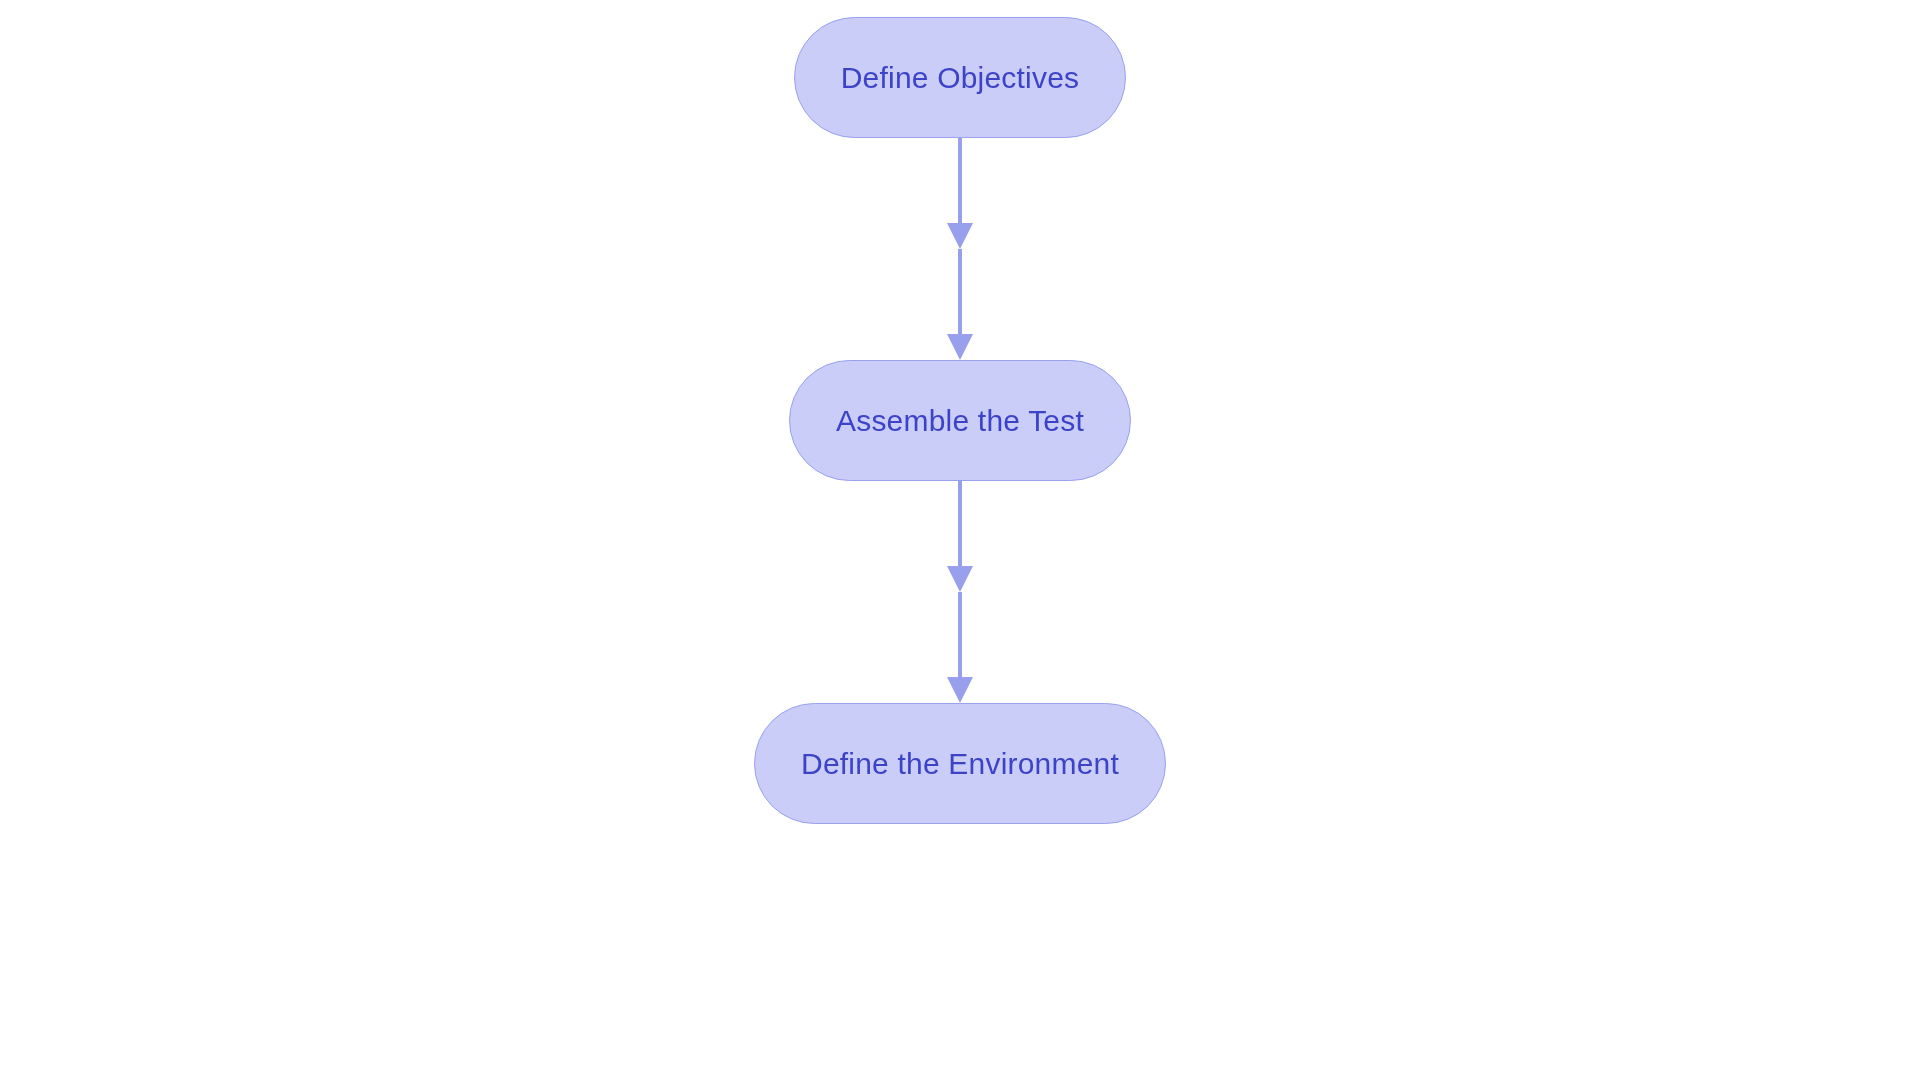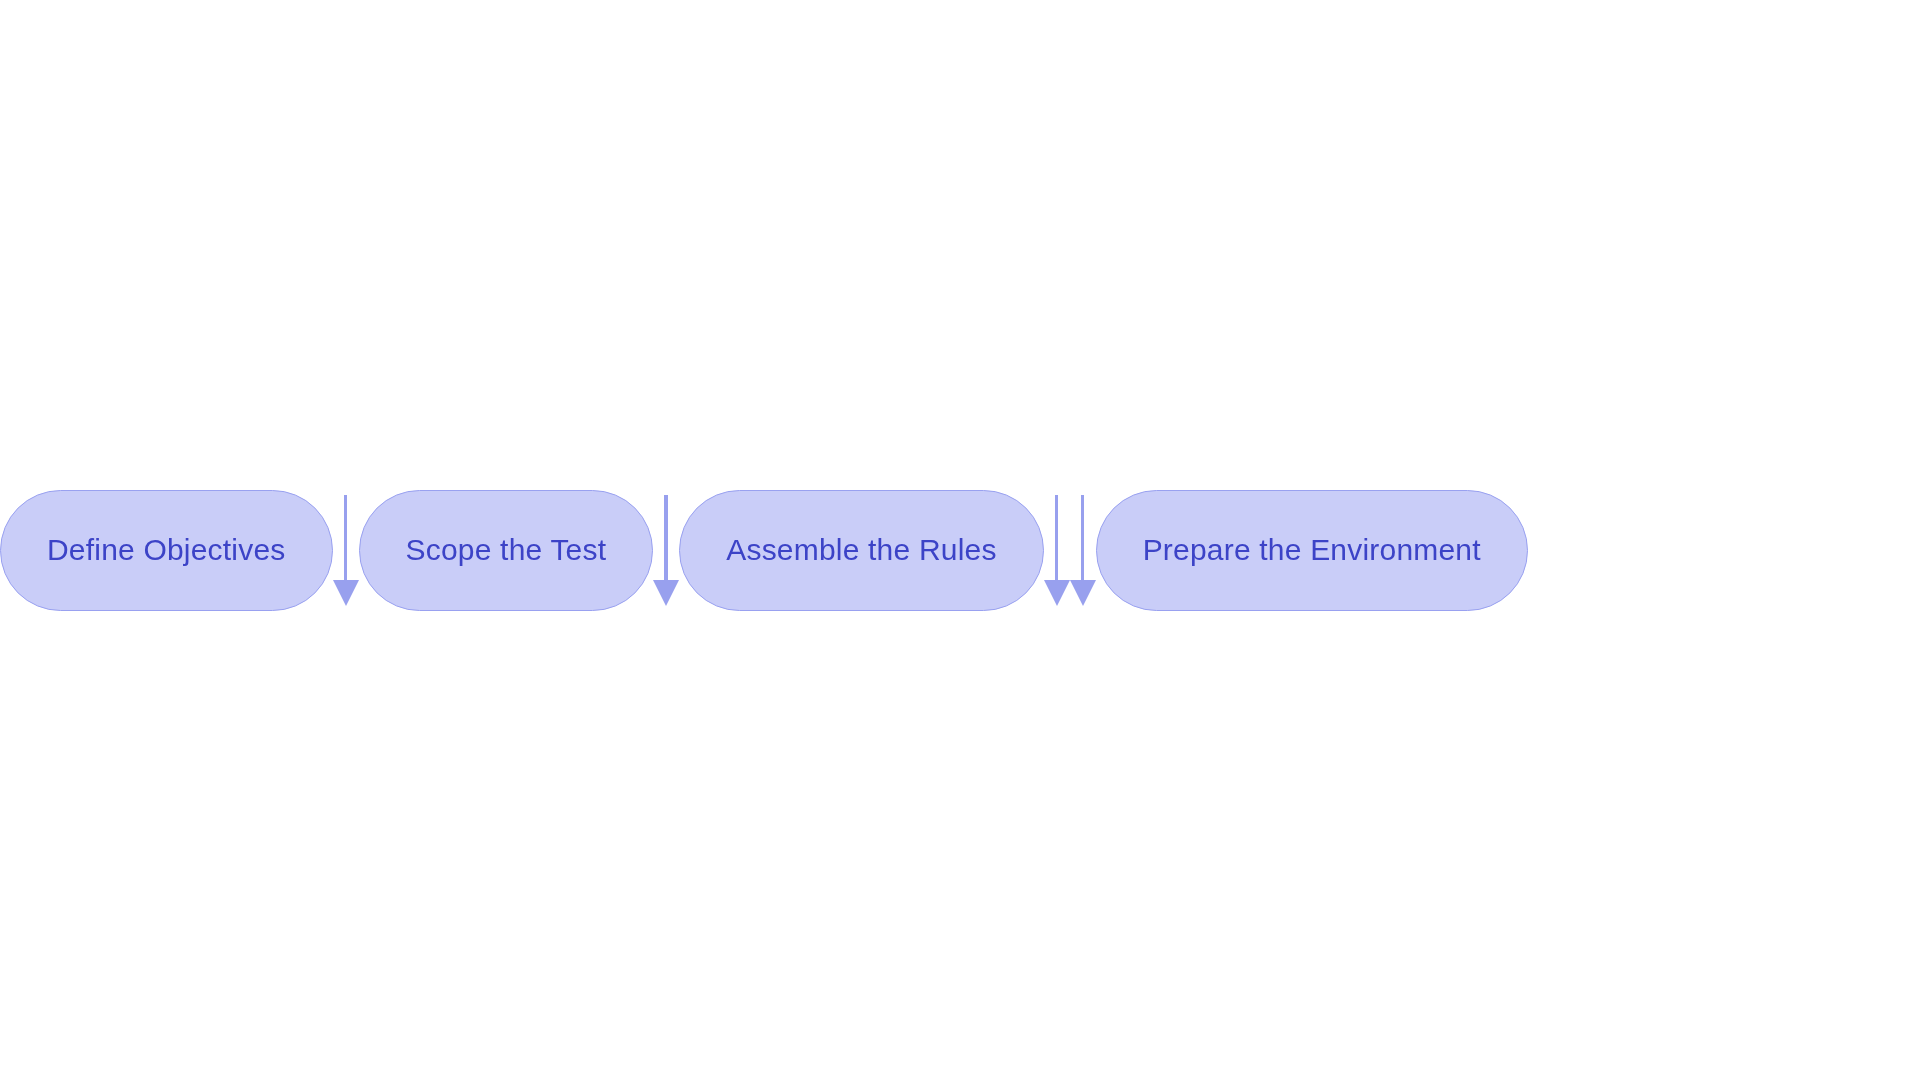--- a/index.html
+++ b/index.html
@@ -15,21 +15,21 @@
     height: 1083px;
     background: var(--bg);
     overflow: hidden;
     font-family: "Liberation Sans", sans-serif;
   }
   .canvas {
     position: relative;
     width: 1920px;
     height: 1083px;
     display: flex;
-    flex-direction: row;
+    flex-direction: column;
     align-items: center;
     padding-top: 17px;
   }
   .flow-node {
     height: 121px;
     min-width: 290px;
     padding: 0 46px;
     background: var(--node-fill);
     border: 1.5px solid var(--node-border);
     border-radius: 62px;
@@ -70,41 +70,38 @@
 
   <div class="flow-node">
     <span>Define Objectives</span>
   </div>
 
   <div class="connector">
     <div class="line"></div>
     <div class="arrowhead"></div>
   </div>
 
-  <div class="flow-node">
-    <span>Scope the Test</span>
-  </div>
 
   <div class="connector">
     <div class="line"></div>
     <div class="arrowhead"></div>
   </div>
 
   <div class="flow-node">
-    <span>Assemble the Rules</span>
+    <span>Assemble the Test</span>
   </div>
 
   <div class="connector">
     <div class="line"></div>
     <div class="arrowhead"></div>
   </div>
 
 
   <div class="connector">
     <div class="line"></div>
     <div class="arrowhead"></div>
   </div>
 
   <div class="flow-node">
-    <span>Prepare the Environment</span>
+    <span>Define the Environment</span>
   </div>
 
 </div>
 
 </body></html>

